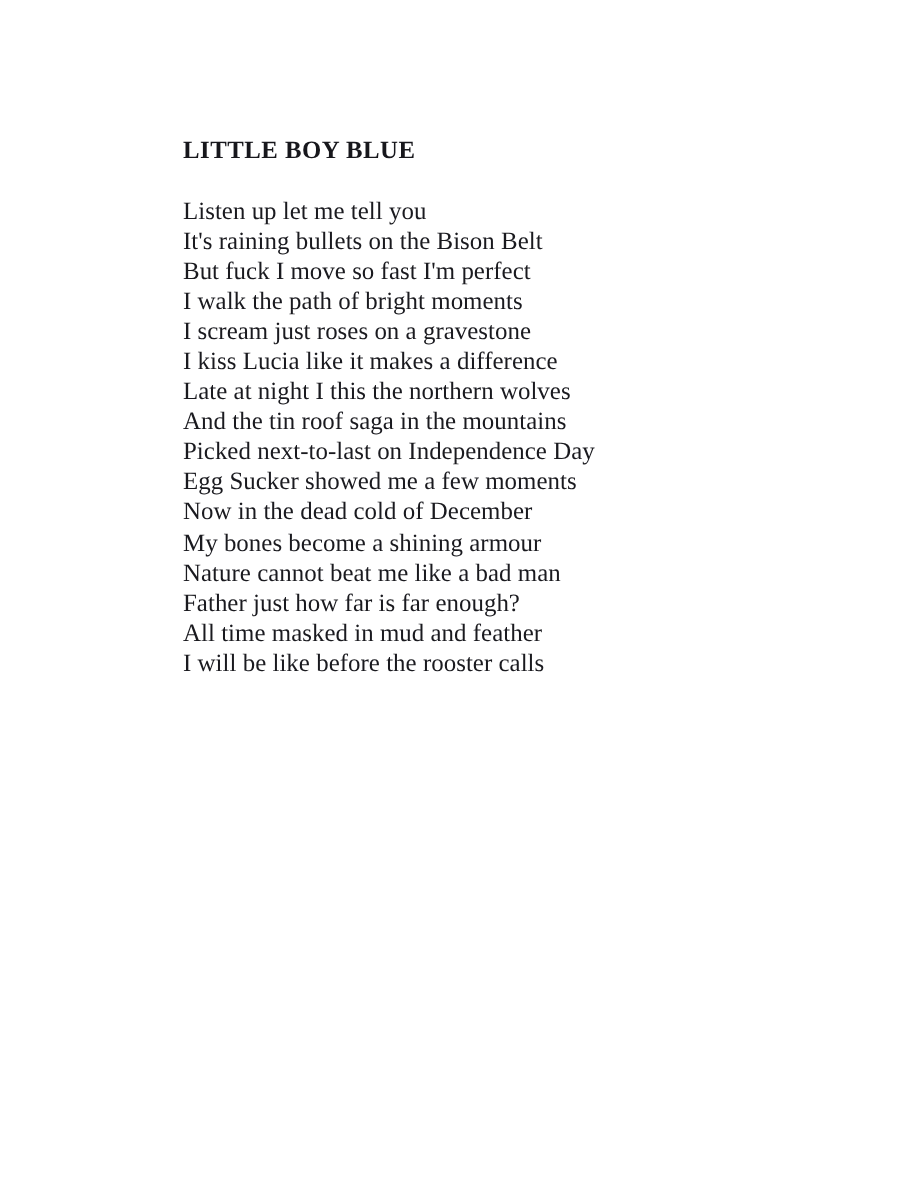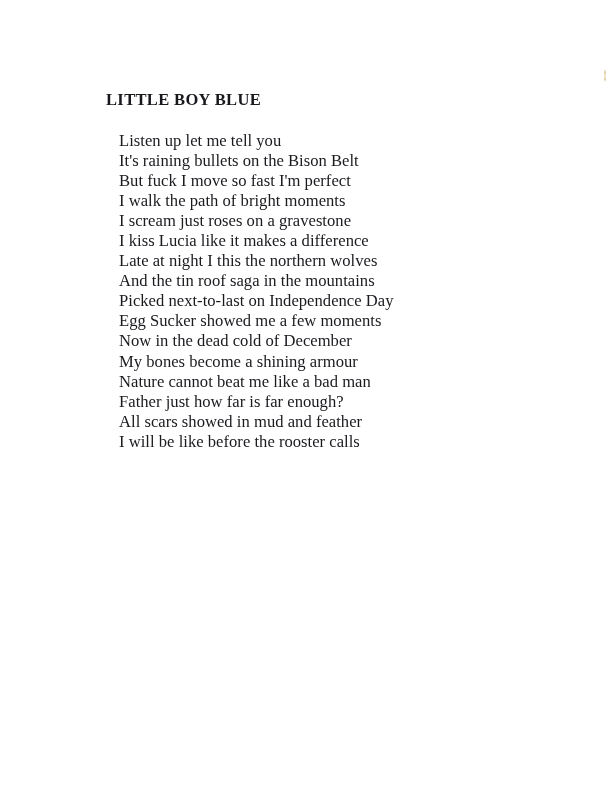--- a/index.html
+++ b/index.html
@@ -13,21 +13,21 @@
     height: 800px;
     position: relative;
     overflow: hidden;
     font-family: "Liberation Serif", "DejaVu Serif", serif;
     -webkit-font-smoothing: antialiased;
   }
 
   #page {
     position: absolute;
     top: 0;
-    left: 0;
+    left: 16px;
     width: 545px;
     height: 800px;
     background: #ffffff;
   }
 
   #poem-block {
     position: absolute;
     left: 106px;
     top: 90px;
     width: 460px;
@@ -39,21 +39,21 @@
     font-size: 16.5px;
     letter-spacing: 0.35px;
     color: #17171c;
     line-height: 20px;
     margin: 0;
     padding: 0;
     white-space: pre;
   }
 
   #poem-body {
-    margin: 13px;
+    margin: 0;
     padding: 0;
     list-style: none;
     margin-top: 21px;
   }
 
   #poem-body li {
     font-family: "Liberation Serif", "DejaVu Serif", serif;
     font-size: 16.6px;
     line-height: 20.05px;
     color: #1a1a1f;
@@ -93,21 +93,21 @@
         <li>I scream just roses on a gravestone</li>
         <li>I kiss Lucia like it makes a difference</li>
         <li>Late at night I this the northern wolves</li>
         <li>And the tin roof saga in the mountains</li>
         <li>Picked next-to-last on Independence Day</li>
         <li>Egg Sucker showed me a few moments</li>
         <li>Now in the dead cold of December</li>
         <li>My bones become a shining armour</li>
         <li>Nature cannot beat me like a bad man</li>
         <li>Father just how far is far enough?</li>
-        <li>All scars showed in mud and feather</li>
+        <li>All time masked in mud and feather</li>
         <li>I will be like before the rooster calls</li>
       </ul>
 
   </div>
 
   <div id="scan-artifact"></div>
 
 </div>
 
 </body></html>

